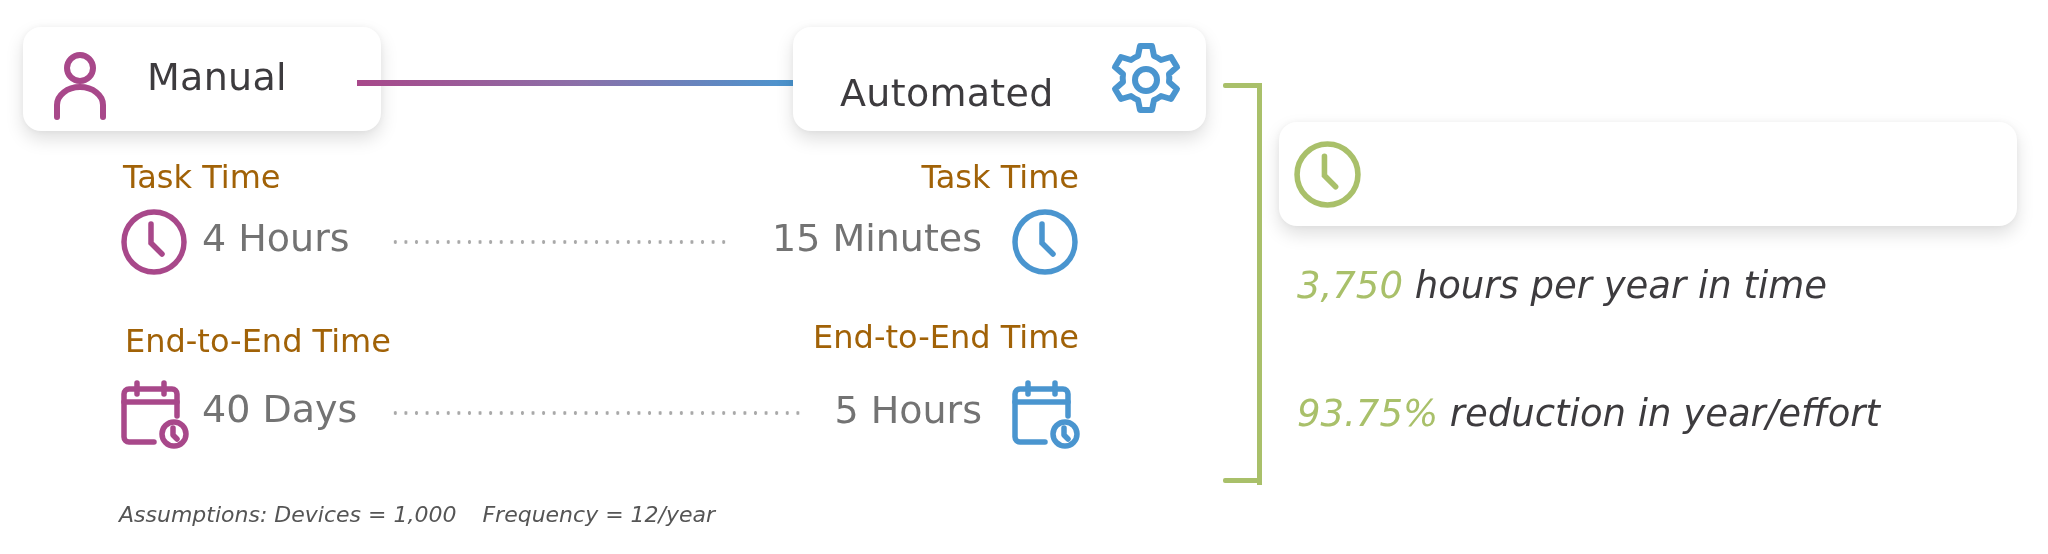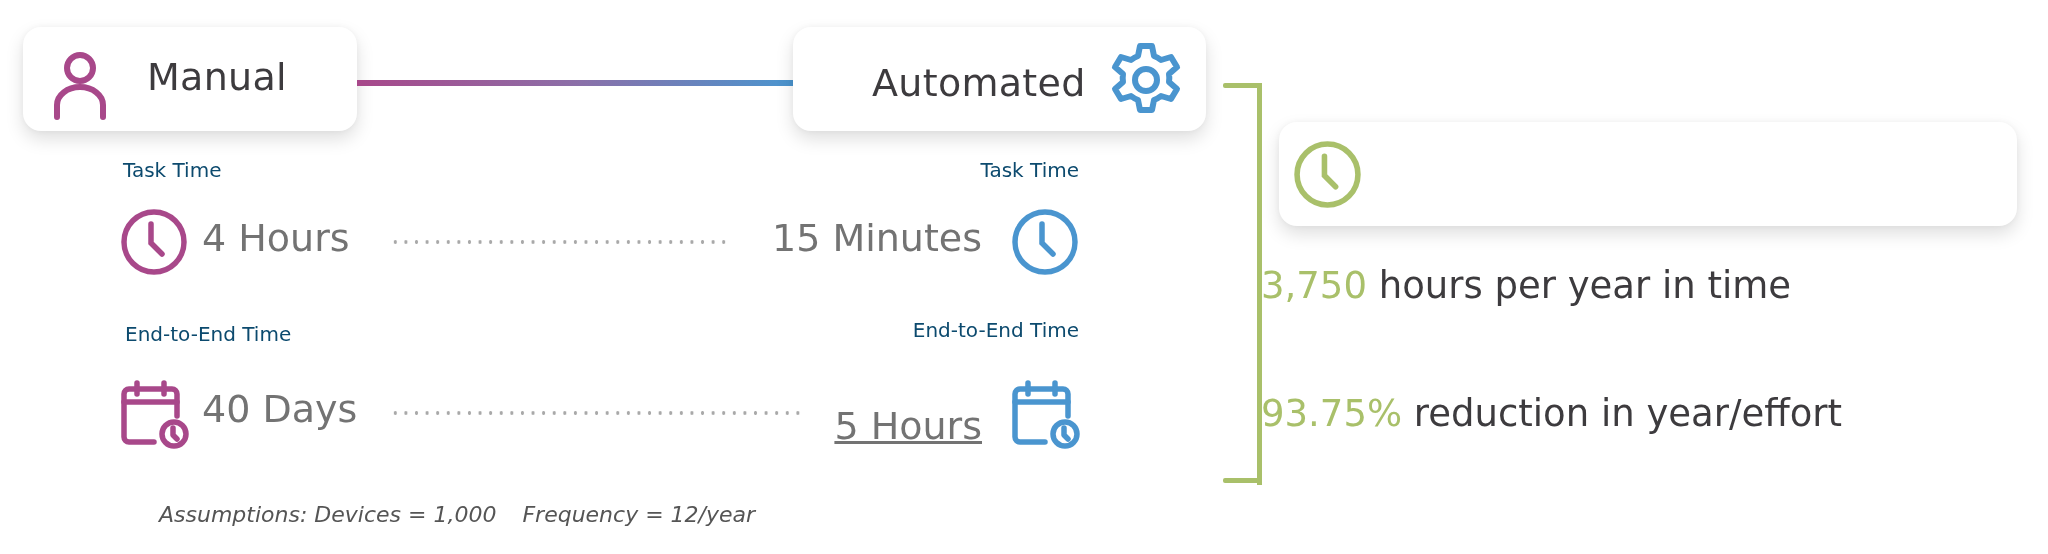--- a/index.html
+++ b/index.html
@@ -7,58 +7,58 @@
     width: 2048px; height: 554px; position: relative; overflow: hidden;
     background: #ffffff;
     font-family: "DejaVu Sans", "Liberation Sans", sans-serif;
     color: #3d3b3e;
   }
   .card {
     position: absolute; background: #fff; border-radius: 18px;
     box-shadow: 0 8px 18px rgba(0,0,0,0.13), 0 0 6px rgba(0,0,0,0.04);
   }
   .card-title { position: absolute; font-size: 38px; white-space: nowrap; color: #3d3b3e; letter-spacing: 0.3px; }
-  .label { position: absolute; font-size: 20px; color: #0c4a6e; white-space: nowrap; }
+  .label { position: absolute; font-size: 32px; color: #a16207; white-space: nowrap; }
   .value { position: absolute; font-size: 38px; color: #737373; white-space: nowrap; }
   .right { text-align: right; }
   .dots {
     position: absolute; height: 4px;
     background-image: radial-gradient(circle, #a9a9a9 1.6px, transparent 2px);
     background-size: 10.6px 4px; background-repeat: repeat-x;
   }
   .icon { position: absolute; }
   .icon svg { width: 100%; height: 100%; display: block; }
   .conn {
     position: absolute; left: 357px; top: 80px; width: 436px; height: 6px;
     background: linear-gradient(90deg, #a8488a 0%, #8c6fa8 50%, #4a95cf 100%);
   }
   .bracket-h { position: absolute; background: #a9c06a; height: 5px; width: 39px; left: 1223px; border-radius: 2px; }
   .bracket-v { position: absolute; background: #a9c06a; width: 5px; left: 1257px; top: 83px; height: 402px; }
-  .benefit { position: absolute; left: 1261px; font-size: 37px; color: #3d3b3e; white-space: nowrap; line-height: 52px; }
+  .benefit { position: absolute; left: 1297px; font-size: 37px; color: #3d3b3e; white-space: nowrap; line-height: 52px; font-style: italic; }
   .hl { color: #a9c06a; }
-  .assump { position: absolute; left: 119px; top: 502px; font-size: 22px; font-style: italic; color: #555; white-space: nowrap; margin-left: 40px; }
+  .assump { position: absolute; left: 119px; top: 502px; font-size: 22px; font-style: italic; color: #555; white-space: nowrap; }
   .assump span + span { margin-left: 26px; }
 </style>
 </head>
 <body>
 
-<div class="card" style="left:23px; top:27px; width:334px; height:104px;">
+<div class="card" style="left:23px; top:27px; width:334px; height:104px;padding-left:24px;">
   <div class="icon" style="left:30px; top:24px; width:54px; height:70px;">
     <svg viewBox="0 0 54 70" fill="none" stroke="#a8488a" stroke-width="6" stroke-linecap="round">
       <circle cx="27" cy="17" r="13"></circle>
       <path d="M4 66 V54 a23 18 0 0 1 46 0 V66"></path>
     </svg>
   </div>
   <div class="card-title" style="left:124px; top:28px;">Manual</div>
 </div>
 
 <div class="conn"></div>
 
 <div class="card" style="left:793px; top:27px; width:413px; height:104px;">
-  <div class="card-title" style="left:47px; top:34px;margin-left:32px;">Automated</div>
+  <div class="card-title" style="left:47px; top:44px;">Automated</div>
   <div class="icon" style="left:313px; top:13px; width:80px; height:80px;">
     <svg viewBox="0 0 80 80" fill="none" stroke="#4a95cf" stroke-width="6" stroke-linejoin="round">
       <path d="M34 6 h12 l2 10 a26 26 0 0 1 7 4 l10 -3 6 10 -8 7 a26 26 0 0 1 0 8 l8 7 -6 10 -10 -3 a26 26 0 0 1 -7 4 l-2 10 h-12 l-2 -10 a26 26 0 0 1 -7 -4 l-10 3 -6 -10 8 -7 a26 26 0 0 1 0 -8 l-8 -7 6 -10 10 3 a26 26 0 0 1 7 -4 z"></path>
       <circle cx="40" cy="40" r="11"></circle>
     </svg>
   </div>
 </div>
 
 <div class="label" style="left:123px; top:158px;">Task Time</div>
 <div class="label right" style="right:969px; top:158px;">Task Time</div>
@@ -90,21 +90,21 @@
     <path d="M4 22 H57"></path>
     <path d="M17 3 V14 M44 3 V14"></path>
     <circle cx="54" cy="54" r="12"></circle>
     <path d="M53 48 V55 L57 59"></path>
   </svg>
 </div>
 <div class="value" style="left:202px; top:387px;">40 Days</div>
 
 <div class="dots" style="left:390px; top:411px; width:416px;"></div>
 
-<div class="value right" style="right:1066px; top:404px;text-decoration:underline;">5 Hours</div>
+<div class="value right" style="right:1066px; top:388px;">5 Hours</div>
 <div class="icon" style="left:1011px; top:380px; width:70px; height:70px;">
   <svg viewBox="0 0 70 70" fill="none" stroke="#4a95cf" stroke-width="5.5" stroke-linecap="round" stroke-linejoin="round">
     <path d="M34 62 H9 a5 5 0 0 1 -5 -5 V14 a5 5 0 0 1 5 -5 H52 a5 5 0 0 1 5 5 V36"></path>
     <path d="M4 22 H57"></path>
     <path d="M17 3 V14 M44 3 V14"></path>
     <circle cx="54" cy="54" r="12"></circle>
     <path d="M53 48 V55 L57 59"></path>
   </svg>
 </div>
 

